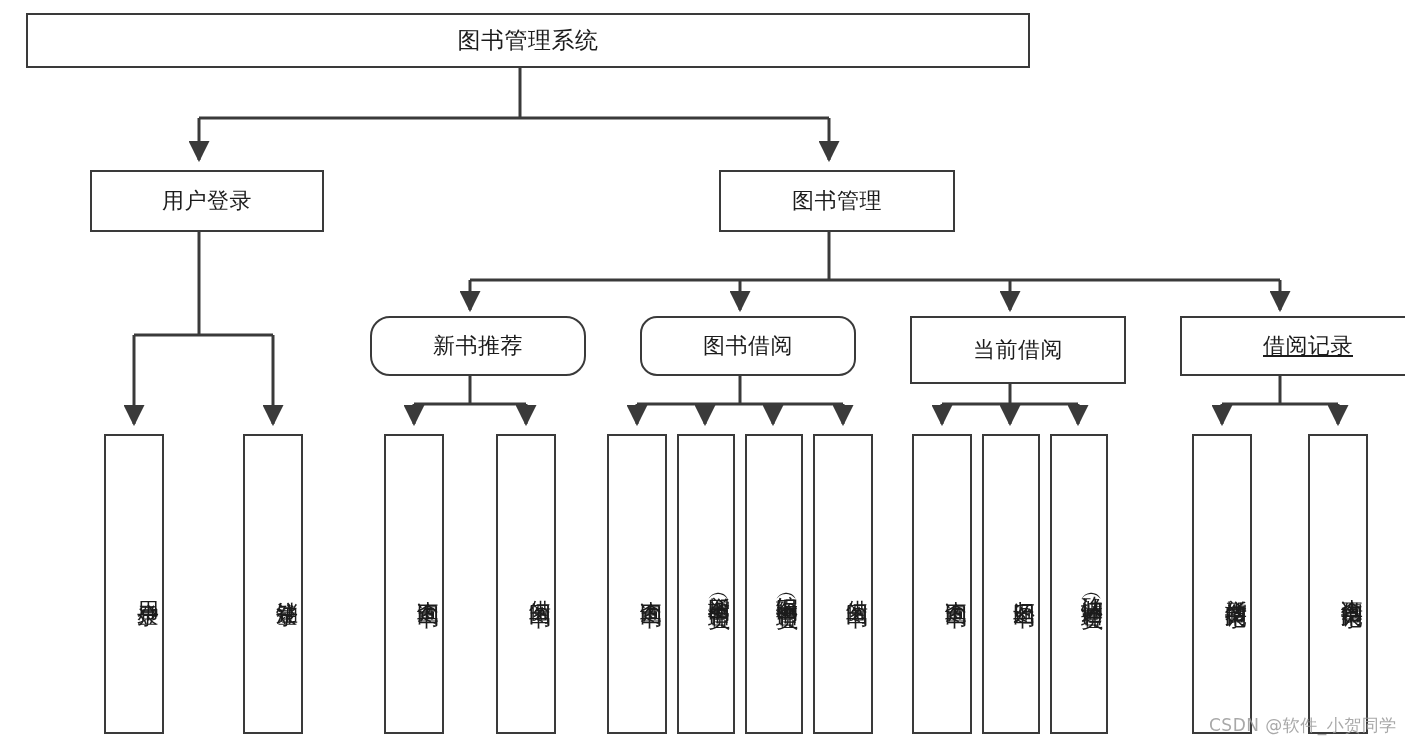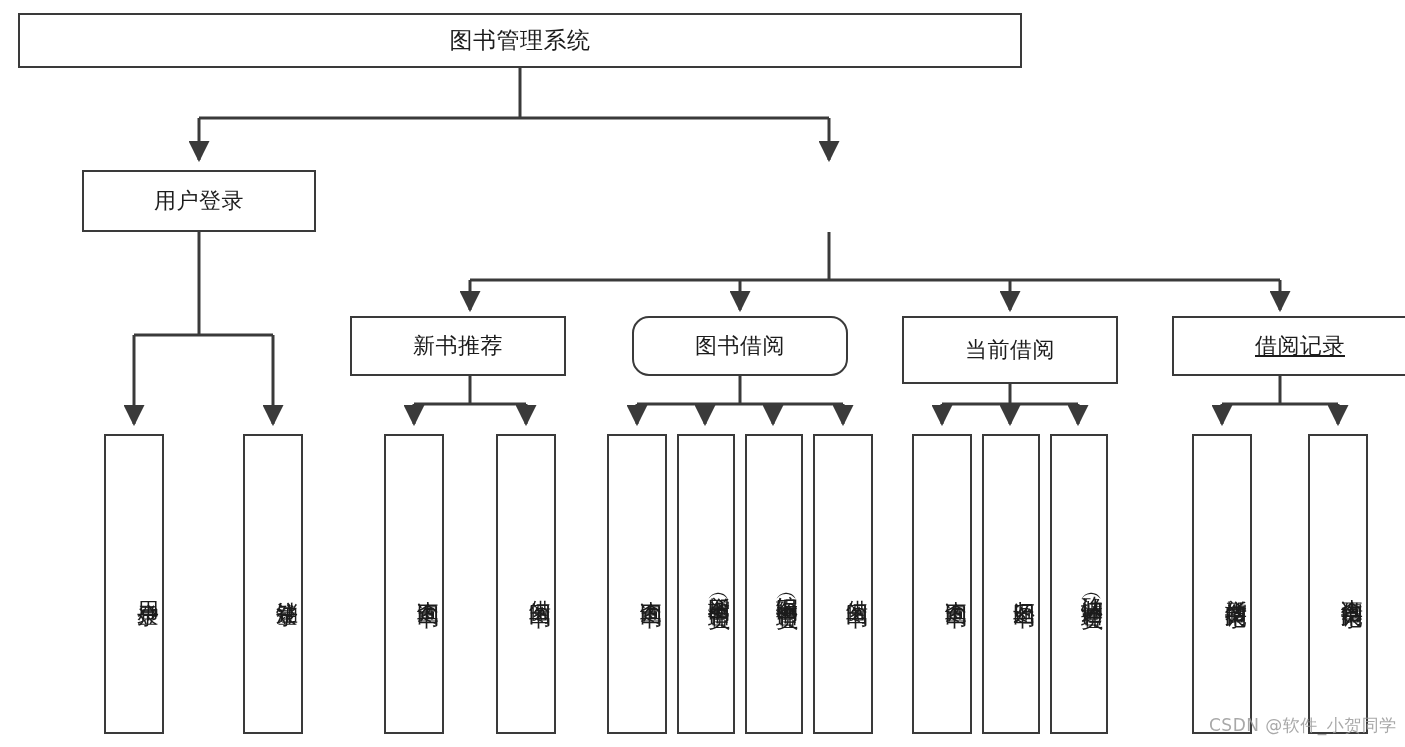--- a/index.html
+++ b/index.html
@@ -25,20 +25,21 @@
     display: flex;
     align-items: center;
     justify-content: center;
     text-align: center;
     color: #1c1c1c;
   }
   .node.h {
     font-size: 22px;
     letter-spacing: 0.5px;
     line-height: 1.2;
+    margin-left: 8px;
   }
   .node.root { font-size: 23px; }
   .node.v {
     writing-mode: vertical-rl;
     text-orientation: upright;
     font-size: 22px;
     line-height: 1.25;
     letter-spacing: 2px;
     align-items: flex-start;
     justify-content: center;
@@ -123,22 +124,25 @@
     </g>
   </svg>
 
   <div class="node h root" style="left:18px; top:13px; width:1004px; height:55px;">
     <span>图书管理系统</span>
   </div>
 
   <div class="node h" style="left:82px; top:170px; width:234px; height:62px;">
     <span>用户登录</span>
   </div>
+  <div class="node h" style="left:711px; top:170px; width:236px; height:62px;">
+    <span>图书管理</span>
+  </div>
 
-  <div class="node h" style="left:350px; top:316px; width:216px; height:60px;">
+  <div class="node h" style="left:362px; top:316px; width:216px; height:60px;border-radius:20px;">
     <span>新书推荐</span>
   </div>
   <div class="node h" style="left:632px; top:316px; width:216px; height:60px;border-radius:17px;">
     <span>图书借阅</span>
   </div>
   <div class="node h" style="left:902px; top:316px; width:216px; height:68px;">
     <span>当前借阅</span>
   </div>
   <div class="node h" style="left:1172px; top:316px; width:256px; height:60px;text-decoration:underline;">
     <span>借阅记录</span>

